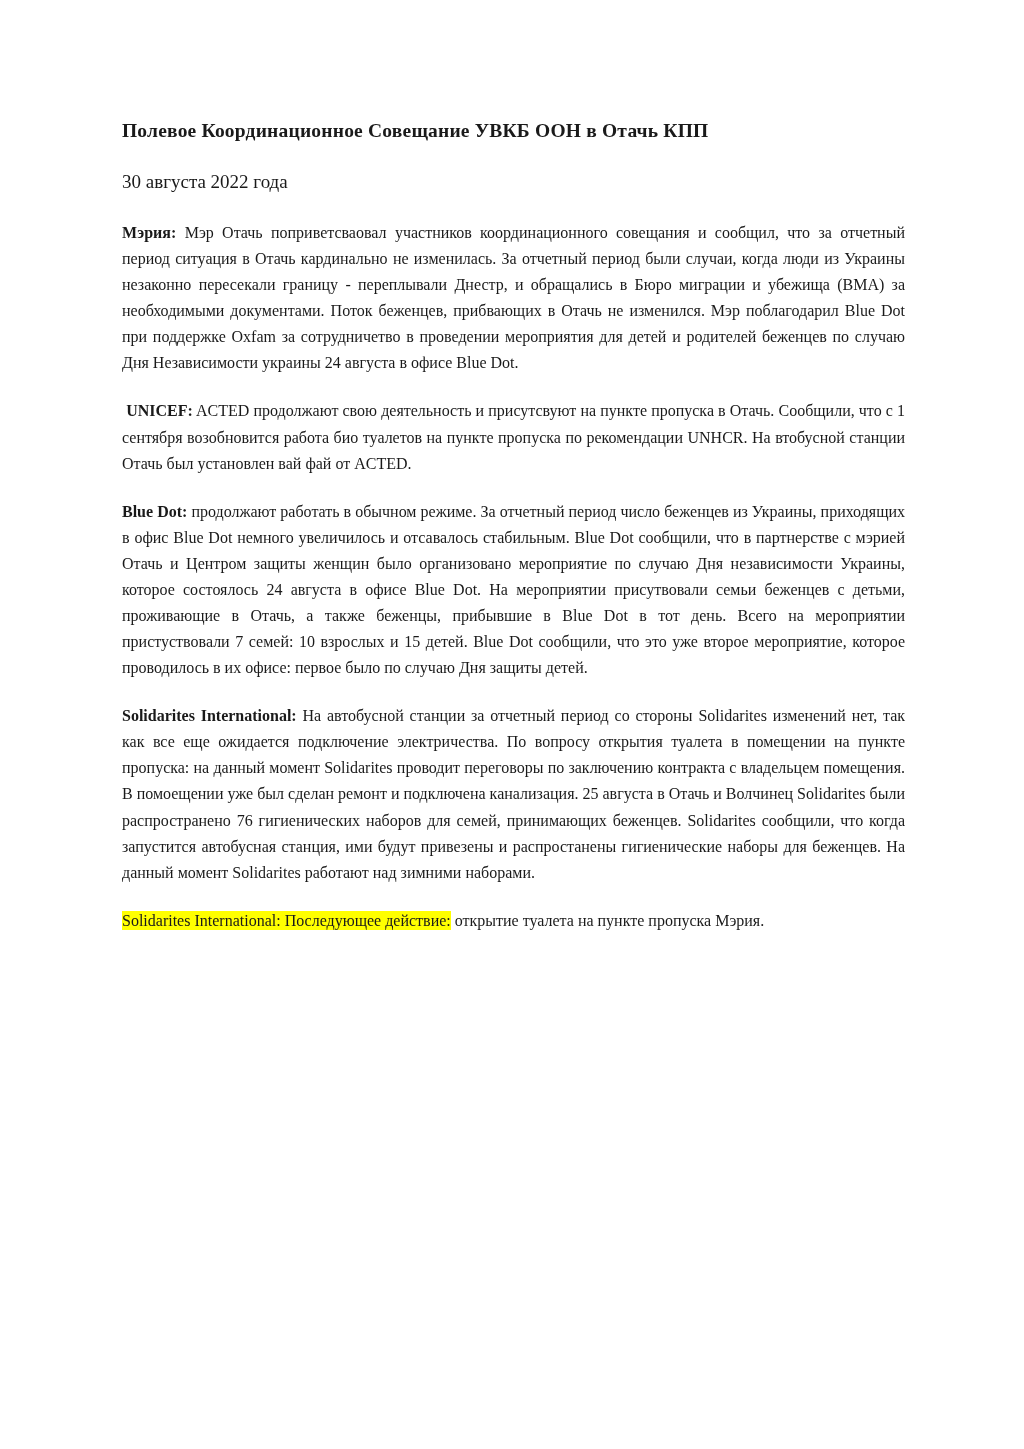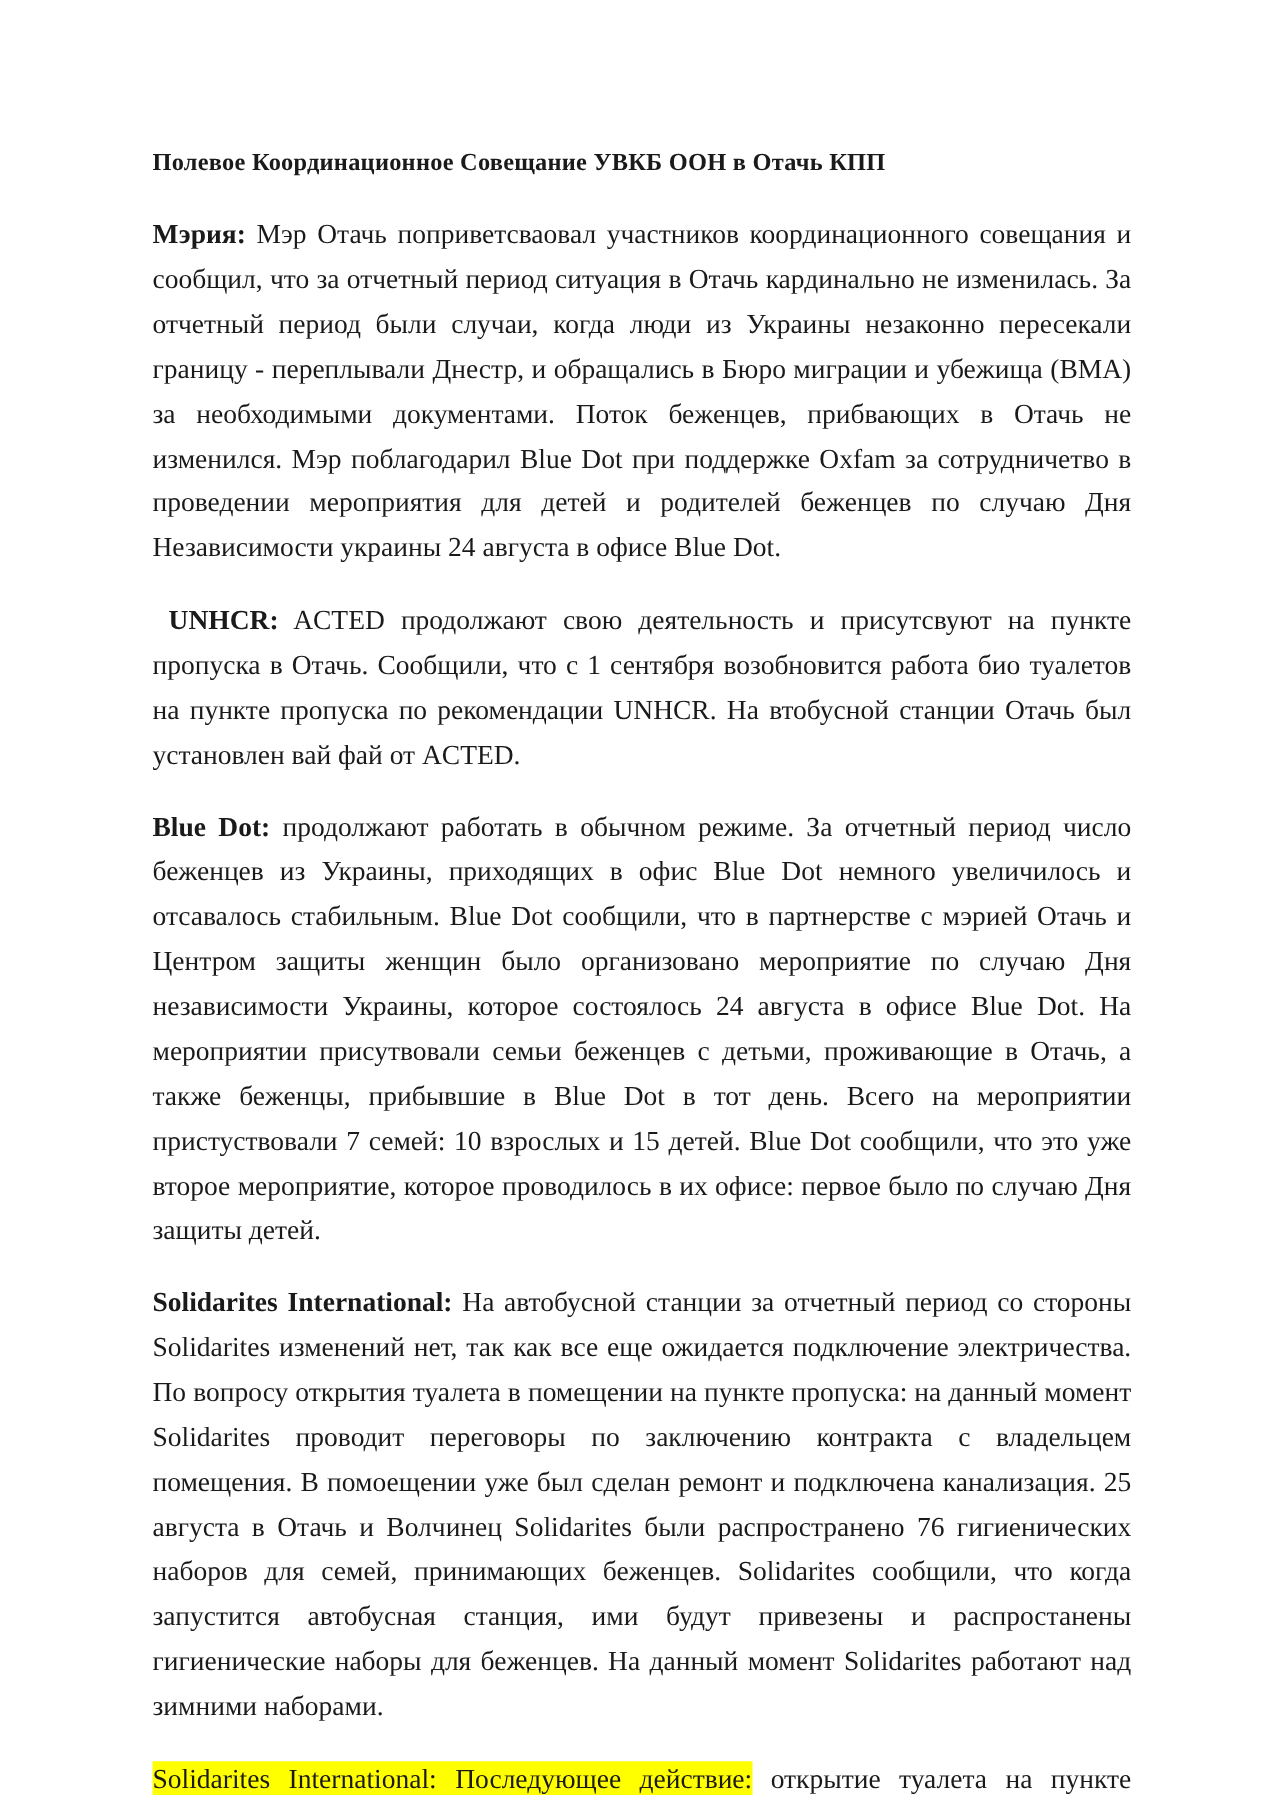--- a/index.html
+++ b/index.html
@@ -31,21 +31,21 @@
     margin: 0 0 25px 0;
     text-align: left;
   }
   .meta-line {
     font-size: 19px;
     line-height: 1.35;
     margin: 0 0 25px 0;
     text-align: left;
   }
   .para {
-    font-size: 22px;
+    font-size: 16px;
     line-height: 1.63;
     margin: 0 0 22px 0;
     text-align: justify;
     text-justify: inter-word;
     hyphens: none;
   }
   .para .lead {
     font-weight: bold;
   }
   .para.last {
@@ -62,28 +62,29 @@
     white-space: pre;
   }
 </style>
 </head>
 <body>
 
 <div class="page">
 
   <h1 class="doc-title">Полевое Координационное Совещание УВКБ ООН в Отачь КПП</h1>
 
+  <p class="meta-line">30 августа 2022 года</p>
 
 
   <p class="para">
     <span class="nowrap-space"></span><span class="lead">Мэрия:</span><span> Мэр Отачь поприветсваовал участников координационного совещания и сообщил, что за отчетный период ситуация в Отачь кардинально не изменилась. За отчетный период были случаи, когда люди из Украины незаконно пересекали границу - переплывали Днестр, и обращались в Бюро миграции и убежища (ВМА) за необходимыми документами. Поток беженцев, прибвающих в Отачь не изменился. Мэр поблагодарил Blue Dot при поддержке Oxfam за сотрудничетво в проведении мероприятия для детей и родителей беженцев по случаю Дня Независимости украины 24 августа в офисе Blue Dot.</span>
   </p>
 
   <p class="para">
-    <span class="nowrap-space"> </span><span class="lead">UNHCR:</span><span> ACTED продолжают свою деятельность и присутсвуют на пункте пропуска в Отачь. Сообщили, что с 1 сентября возобновится работа био туалетов на пункте пропуска по рекомендации UNHCR. На втобусной станции Отачь был установлен вай фай от ACTED.</span>
+    <span class="nowrap-space"> </span><span class="lead">UNICEF:</span><span> ACTED продолжают свою деятельность и присутсвуют на пункте пропуска в Отачь. Сообщили, что с 1 сентября возобновится работа био туалетов на пункте пропуска по рекомендации UNHCR. На втобусной станции Отачь был установлен вай фай от ACTED.</span>
   </p>
 
   <p class="para">
     <span class="nowrap-space"></span><span class="lead">Blue Dot:</span><span> продолжают работать в обычном режиме. За отчетный период число беженцев из Украины, приходящих в офис Blue Dot немного увеличилось и отсавалось стабильным. Blue Dot сообщили, что в партнерстве с мэрией Отачь и Центром защиты женщин было организовано мероприятие по случаю Дня независимости Украины, которое состоялось 24 августа в офисе Blue Dot. На мероприятии присутвовали семьи беженцев с детьми, проживающие в Отачь, а также беженцы, прибывшие в Blue Dot в тот день. Всего на мероприятии пристуствовали 7 семей: 10 взрослых и 15 детей. Blue Dot сообщили, что это уже второе мероприятие, которое проводилось в их офисе: первое было по случаю Дня защиты детей.</span>
   </p>
 
   <p class="para">
     <span class="nowrap-space"></span><span class="lead">Solidarites International:</span><span> На автобусной станции за отчетный период со стороны Solidarites изменений нет, так как все еще ожидается подключение электричества. По вопросу открытия туалета в помещении на пункте пропуска: на данный момент Solidarites проводит переговоры по заключению контракта с владельцем помещения. В помоещении уже был сделан ремонт и подключена канализация. 25 августа в Отачь и Волчинец Solidarites были распространено 76 гигиенических наборов для семей, принимающих беженцев. Solidarites сообщили, что когда запустится автобусная станция, ими будут привезены и распростанены гигиенические наборы для беженцев. На данный момент Solidarites работают над зимними наборами.</span>
   </p>
 

